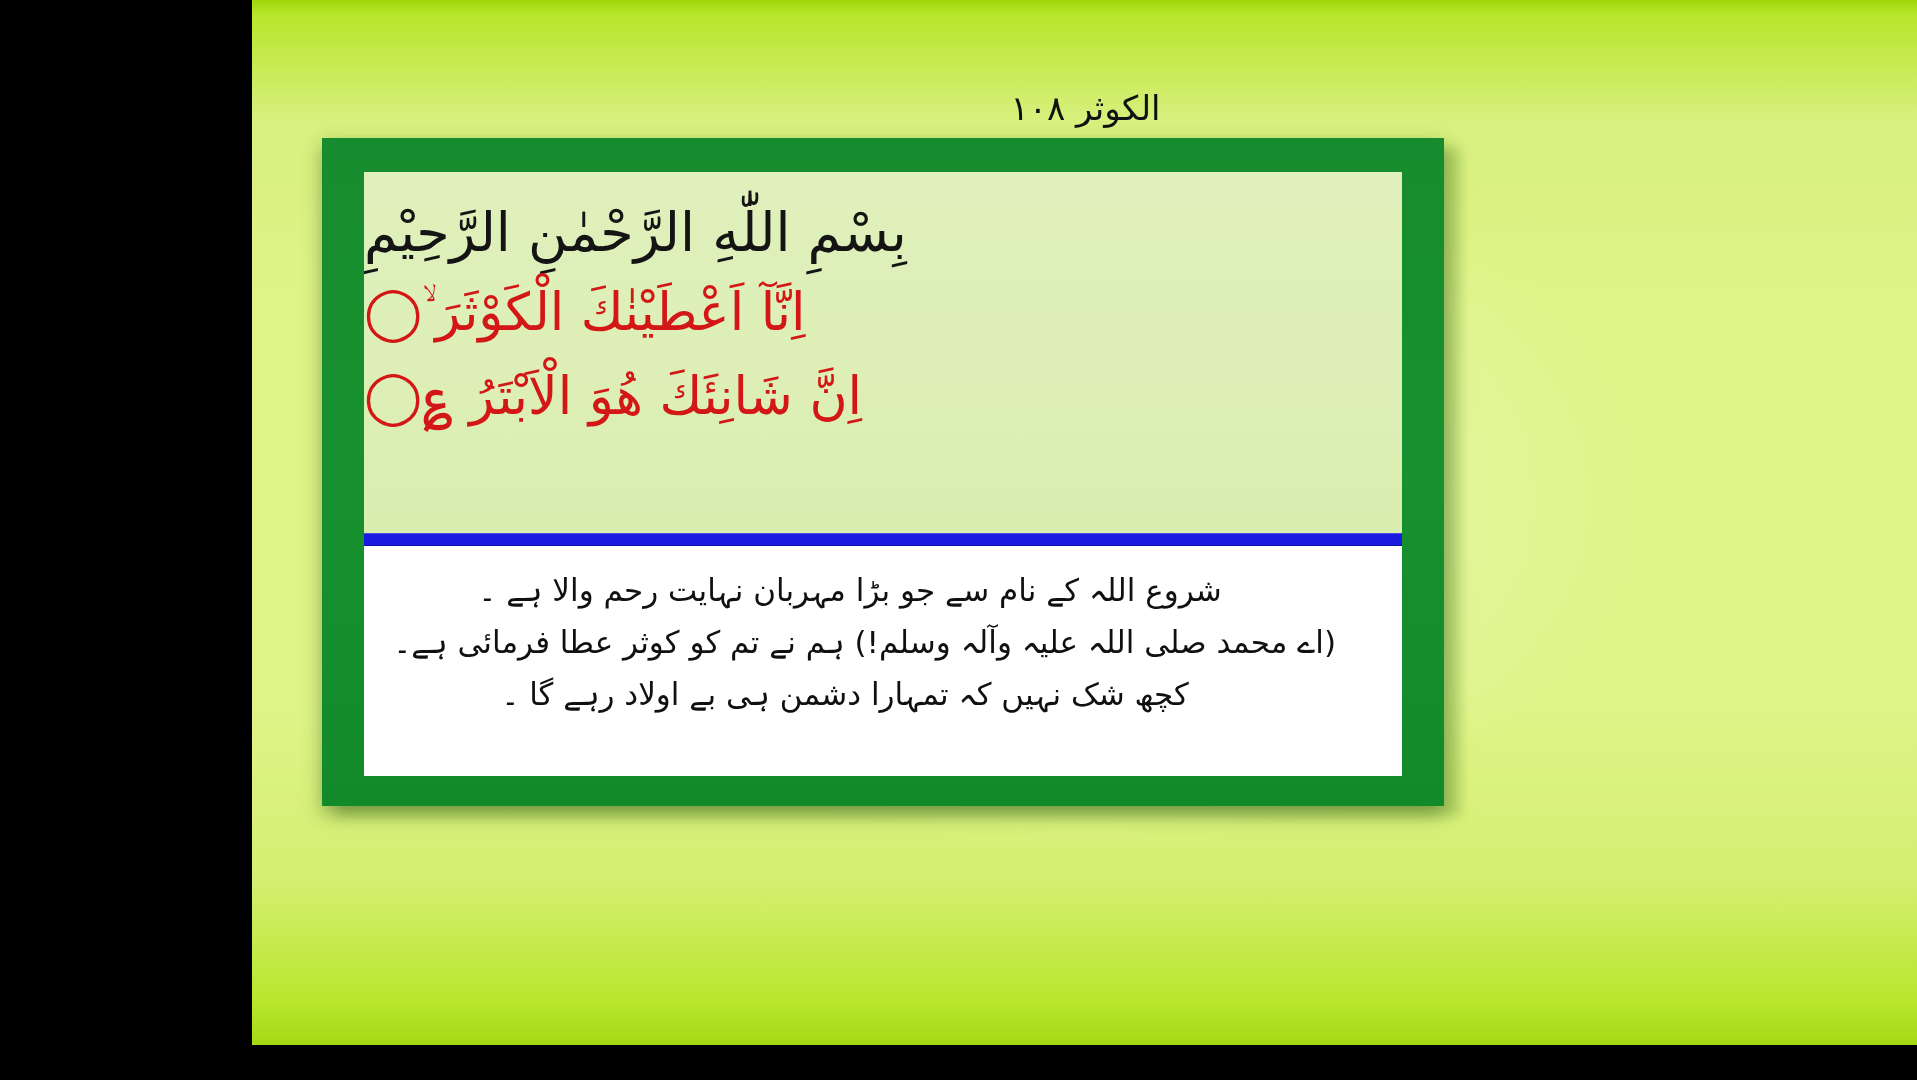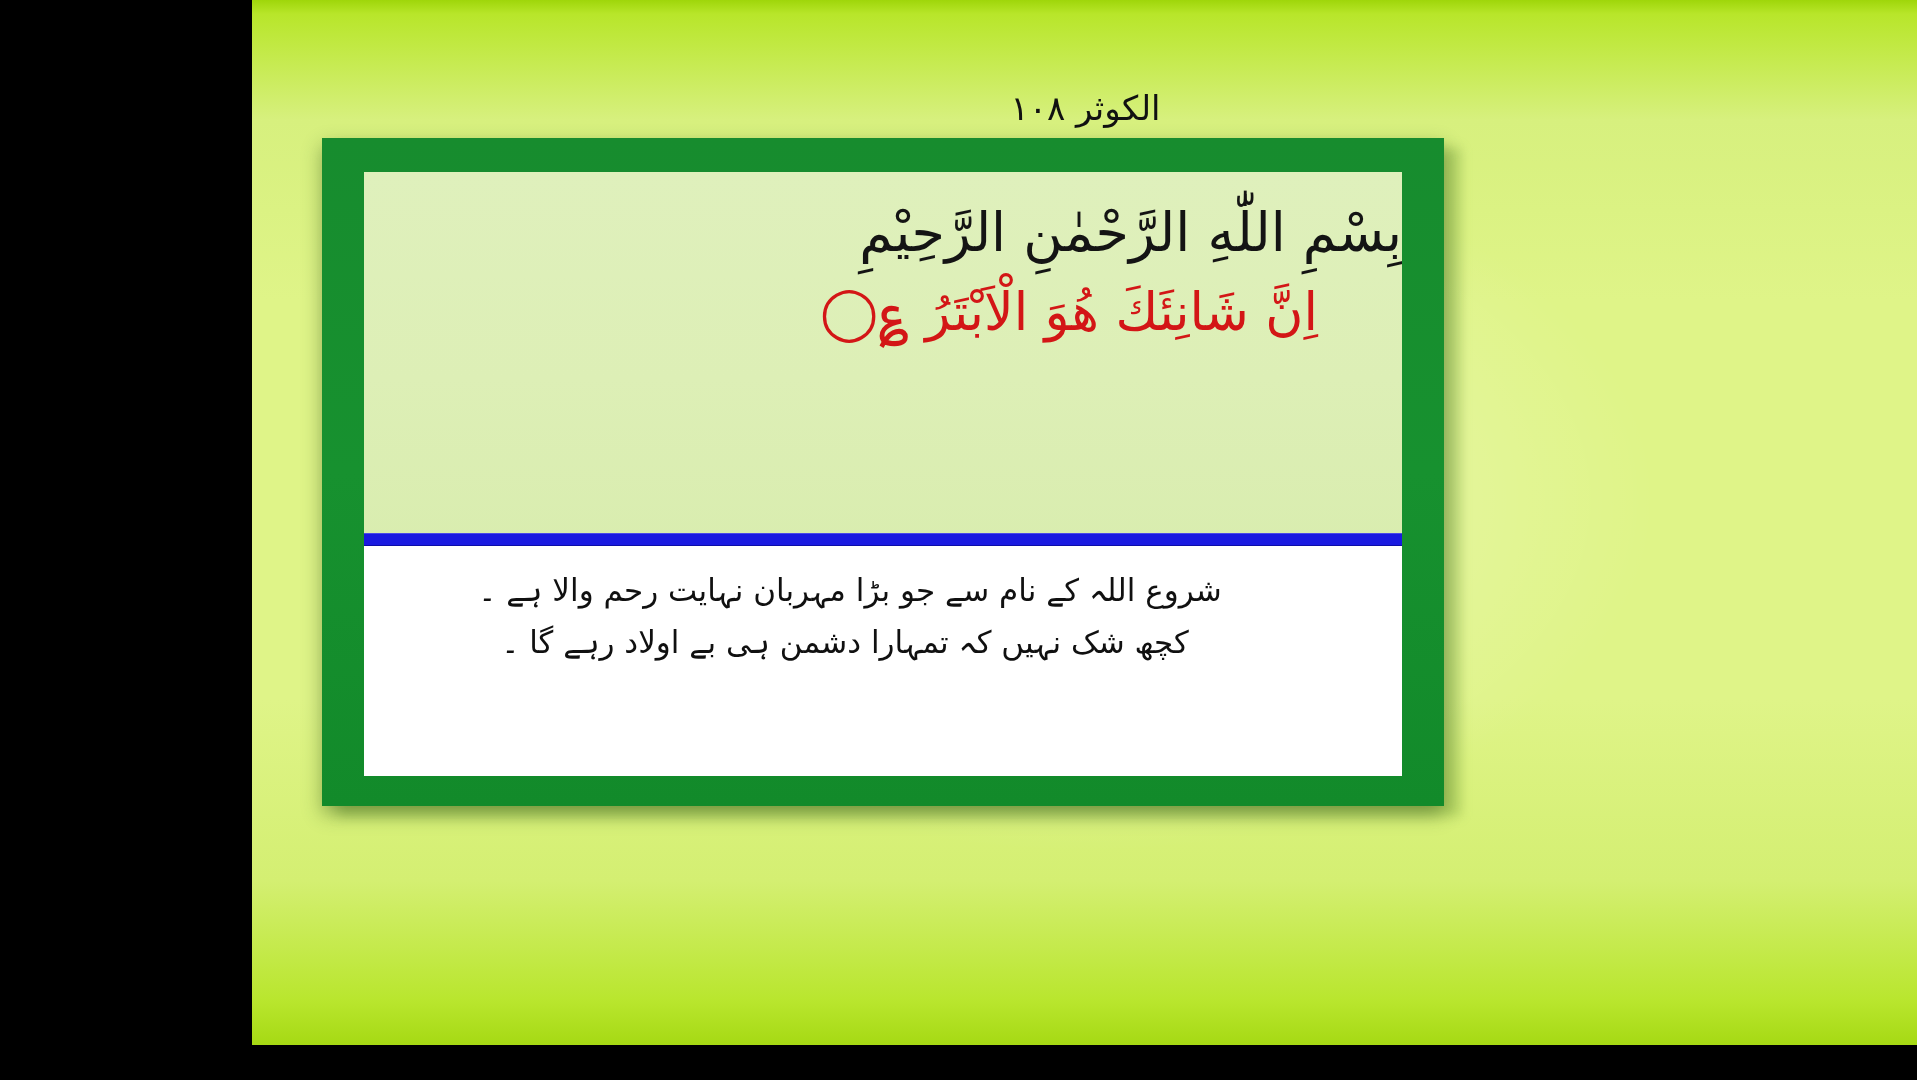--- a/index.html
+++ b/index.html
@@ -118,21 +118,21 @@
     bottom: 0;
     width: 100%;
     height: 11px;
     background: #1a1ae0;
     border-top: 1px solid #4a4ae8;
     border-bottom: 1px solid #0d0da8;
   }
 
   .ar-line {
     direction: rtl;
-    text-align: right;
+    text-align: left;
     font-family: "DejaVu Sans", sans-serif;
     white-space: nowrap;
   }
   .ar-bismillah {
     color: #141414;
     font-size: 54px;
     line-height: 74px;
     margin-top: 10px;
   }
   .ar-verse {
@@ -176,29 +176,31 @@
     <div class="sura-title">الكوثر ١٠٨</div>
 
     <div class="panel-shadow"></div>
 
     <div class="panel">
       <div class="panel-body">
 
         <div class="arabic-zone">
           <div class="ar-line ar-bismillah">بِسْمِ اللّٰهِ الرَّحْمٰنِ الرَّحِيْمِ</div>
 
+          <div class="ar-line ar-verse">اِنَّآ اَعْطَيْنٰكَ الْكَوْثَرَ ۙ◯</div>
 
 
           <div class="ar-line ar-verse">اِنَّ شَانِئَكَ هُوَ الْاَبْتَرُ ؏◯</div>
 
           <div class="blue-rule"></div>
         </div>
 
         <div class="urdu-zone">
           <div class="ur-line l1">شروع اللہ کے نام سے جو بڑا مہربان نہایت رحم والا ہے ۔</div>
+          <div class="ur-line l2">(اے محمد صلی اللہ علیہ وآلہ وسلم!) ہم نے تم کو کوثر عطا فرمائی ہے۔</div>
           <div class="ur-line l4">کچھ شک نہیں کہ تمہارا دشمن ہی بے اولاد رہے گا ۔</div>
         </div>
 
       </div>
     </div>
 
     <div class="stage-bottom-bar"></div>
   </div>
 
 </div>

